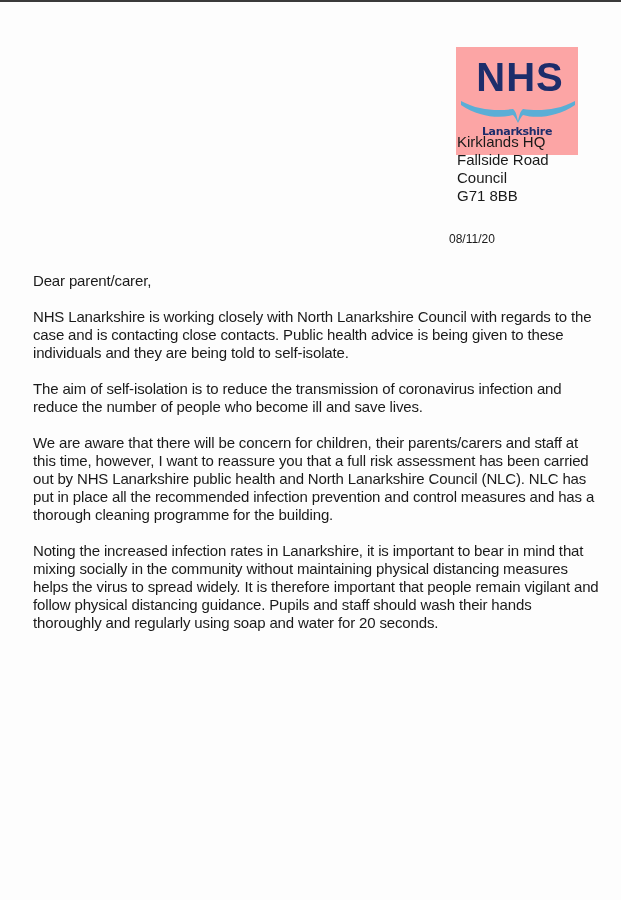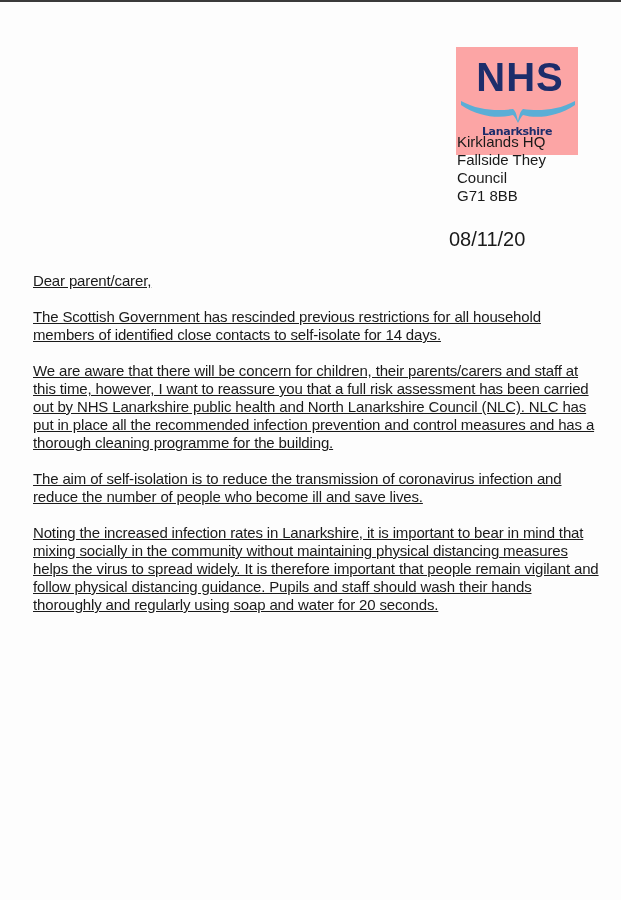--- a/index.html
+++ b/index.html
@@ -26,51 +26,51 @@
       font-family: "DejaVu Sans", sans-serif; font-weight: bold;
       font-size: 11px; line-height: 22px; color: #1d2d6b; letter-spacing: -0.3px;
     }
     .address {
       position: absolute; left: 457px; top: 133px;
       font-size: 15px; line-height: 18px; color: #1a1a1a;
     }
     .address div { white-space: nowrap; }
     .date {
       position: absolute; left: 449px; top: 230px;
-      font-size: 20px; line-height: 18px;
+      font-size: 12px; line-height: 18px;
     }
     .body-text {
       position: absolute; left: 33px; top: 272px; width: 570px;
       font-size: 15px; line-height: 18px; letter-spacing: -0.15px;
     }
-    .body-text p { margin: 0 0 18px 0; text-decoration: underline; }
+    .body-text p { margin: 0 0 18px 0; }
     .salutation { margin-bottom: 18px !important; }
     .underline { text-decoration: underline; text-underline-offset: 2px; }
   </style>
 </head>
 <body>
 
 <div class="top-bar"></div>
 
 <div class="logo-box">
   <div class="logo-nhs">NHS</div>
   <svg class="logo-wave" viewBox="0 0 118 26">
     <path d="M2 4 C 20 14, 40 14, 54 12 C 57 14, 58 20, 59 24 C 60 20, 61 14, 64 12 C 78 14, 98 14, 116 4 L 116 8 C 98 20, 78 22, 64 18 C 62 20, 60 24, 59 26 C 58 24, 56 20, 54 18 C 40 22, 20 20, 2 8 Z" fill="#5aaed6"></path>
   </svg>
   <div class="logo-name">Lanarkshire</div>
 </div>
 
 <div class="address">
   <div>Kirklands HQ</div>
-  <div>Fallside They</div>
+  <div>Fallside Road</div>
   <div>Council</div>
   <div>G71 8BB</div>
 </div>
 
 <div class="date">08/11/20</div>
 
 <div class="body-text">
   <p class="salutation">Dear parent/carer,</p>
-  <p>The Scottish Government has rescinded previous restrictions for all household members of identified close contacts to self-isolate for 14 days.</p>
+  <p>NHS Lanarkshire is working closely with North Lanarkshire Council with regards to the case and is contacting close contacts. Public health advice is being given to these individuals and they are being told to self-isolate.</p>
+  <p>The aim of self-isolation is to reduce the transmission of coronavirus infection and reduce the number of people who become ill and save lives.</p>
   <p>We are aware that there will be concern for children, their parents/carers and staff at this time, however, I want to reassure you that a full risk assessment has been carried out by NHS Lanarkshire public health and North Lanarkshire Council (NLC). NLC has put in place all the recommended infection prevention and control measures and has a thorough cleaning programme for the building.</p>
-  <p>The aim of self-isolation is to reduce the transmission of coronavirus infection and reduce the number of people who become ill and save lives.</p>
   <p>Noting the increased infection rates in Lanarkshire, it is important to bear in mind that mixing socially in the community without maintaining physical distancing measures helps the virus to spread widely. It is therefore important that people remain vigilant and follow physical distancing guidance. Pupils and staff should wash their hands thoroughly and regularly using soap and water for 20 seconds.</p>
 </div>
 
 </body></html>

